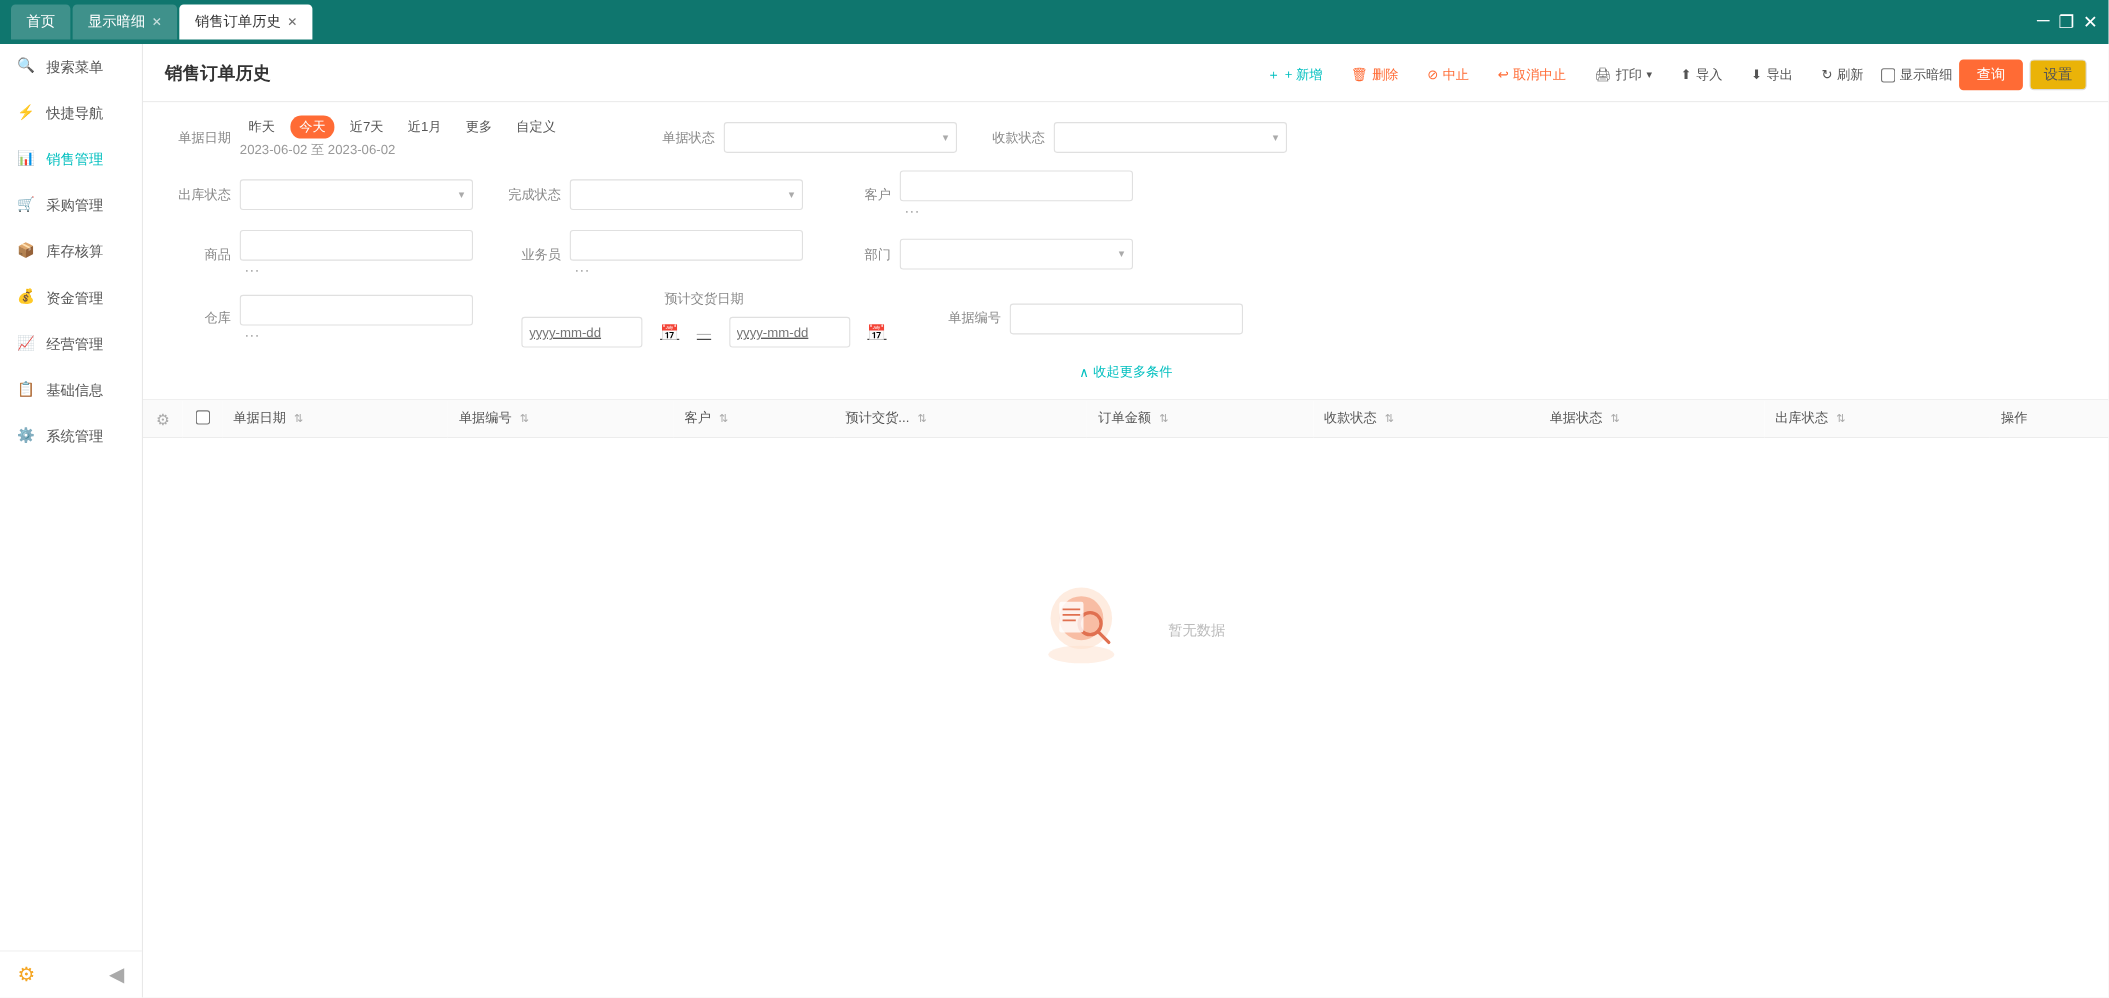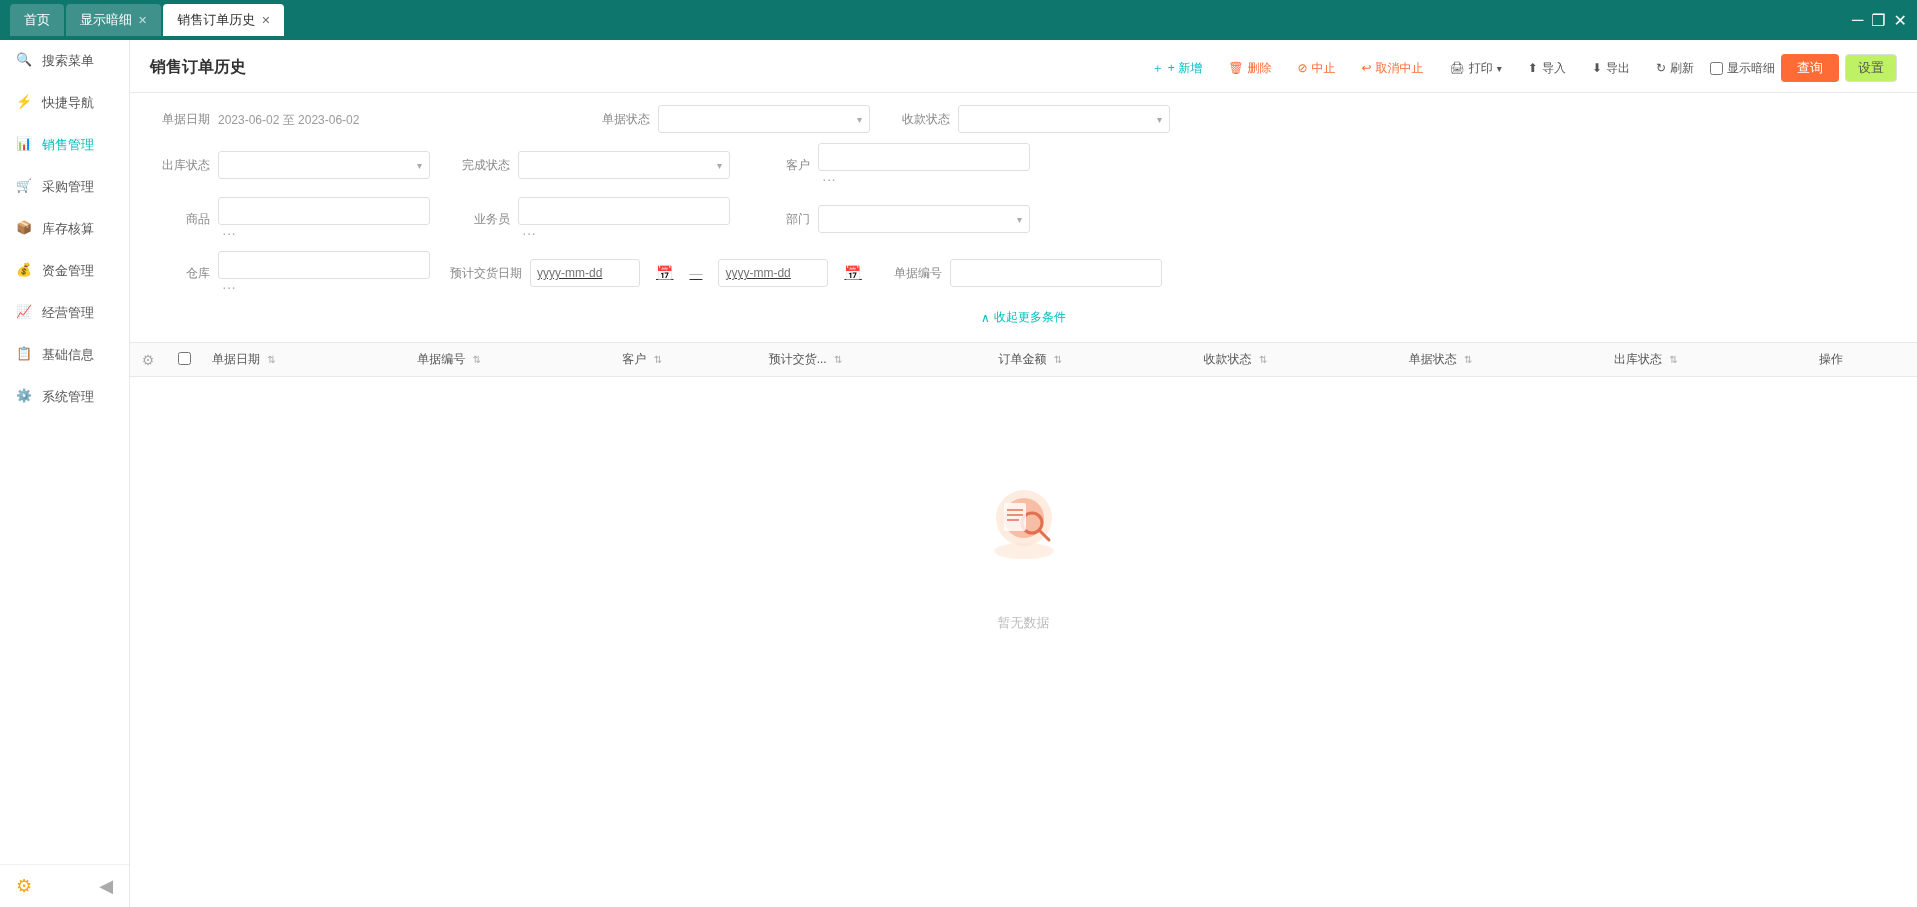--- a/index.html
+++ b/index.html
@@ -30,21 +30,21 @@
     .content { flex: 1; display: flex; flex-direction: column; overflow: hidden; background: #f5f5f5; }
     .content-header { background: #fff; padding: 14px 20px 0; border-bottom: 1px solid #e8e8e8; display: flex; align-items: center; justify-content: space-between; flex-shrink: 0; }
     .page-title { font-size: 16px; font-weight: bold; color: #333; padding-bottom: 12px; }
     .toolbar { display: flex; align-items: center; gap: 6px; padding-bottom: 10px; flex-wrap: wrap; }
     .toolbar-btn { display: flex; align-items: center; gap: 4px; padding: 4px 10px; border: none; background: none; cursor: pointer; color: #555; font-size: 12px; border-radius: 3px; }
     .btn-new { color: #00bfbf; }
     .btn-delete { color: #ff6b35; }
     .btn-stop { color: #ff6b35; }
     .btn-cancel { color: #ff6b35; }
     .btn-primary { background: #ff6b35; color: #fff; border-radius: 4px; padding: 5px 16px; border: none; cursor: pointer; font-size: 13px; }
-    .btn-setting { background: #bef264; color: #555; border: 1px solid #ddd; border-radius: 4px; padding: 4px 12px; cursor: pointer; font-size: 13px; }
+    .btn-setting { background: #eab308; color: #555; border: 1px solid #ddd; border-radius: 4px; padding: 4px 12px; cursor: pointer; font-size: 13px; }
     .checkbox-label { display: flex; align-items: center; gap: 4px; font-size: 12px; color: #555; cursor: pointer; }
     .checkbox-label input { cursor: pointer; }
 
     
     .filter-area { background: #fff; padding: 12px 20px; flex-shrink: 0; border-bottom: 1px solid #e8e8e8; }
     .filter-row { display: flex; align-items: center; gap: 20px; margin-bottom: 10px; flex-wrap: wrap; }
     .filter-item { display: flex; align-items: center; gap: 8px; min-width: 300px; }
     .filter-label { color: #888; font-size: 12px; white-space: nowrap; min-width: 60px; text-align: right; }
     .filter-control { flex: 1; position: relative; }
     .filter-select { width: 100%; border: 1px solid #e0e0e0; border-radius: 3px; padding: 4px 28px 4px 8px; font-size: 12px; appearance: none; background: #fff; cursor: pointer; height: 28px; color: #333; }
@@ -66,21 +66,21 @@
     .table-area { flex: 1; overflow: auto; background: #fff; margin: 0; }
     table { width: 100%; border-collapse: collapse; font-size: 12px; }
     thead th { background: #fafafa; border-bottom: 1px solid #e8e8e8; padding: 8px 10px; text-align: left; white-space: nowrap; color: #555; font-weight: normal; position: sticky; top: 0; }
     thead th .sort-icon { color: #aaa; font-size: 10px; margin-left: 4px; }
     tbody td { padding: 8px 10px; border-bottom: 1px solid #f5f5f5; }
     .th-checkbox { width: 36px; text-align: center; }
     .th-settings { width: 36px; text-align: center; }
     .settings-icon { color: #aaa; cursor: pointer; font-size: 14px; }
 
     
-    .empty-state { display: flex; flex-direction: column; align-items: center; justify-content: center; height: 350px; color: #bbb; font-size: 13px; gap: 29px; }
+    .empty-state { display: flex; flex-direction: row; align-items: center; justify-content: center; height: 350px; color: #bbb; font-size: 13px; gap: 29px; }
     .empty-img { width: 100px; height: 100px; margin-bottom: 12px; }
     .empty-img svg { width: 100%; height: 100%; }
 
     
     .pagination-bar { background: #fff; border-top: 1px solid #e8e8e8; padding: 8px 20px; display: flex; align-items: center; justify-content: flex-end; gap: 8px; flex-shrink: 0; font-size: 12px; color: #555; }
     .page-size-select { border: 1px solid #e0e0e0; border-radius: 3px; padding: 2px 6px; font-size: 12px; height: 26px; }
     .page-btn { border: none; background: none; cursor: pointer; color: #555; font-size: 14px; padding: 2px 6px; }
     .page-btn:disabled { color: #ccc; cursor: default; }
     .page-input { border: 1px solid #e0e0e0; border-radius: 3px; width: 36px; text-align: center; height: 26px; font-size: 12px; }
     .page-label { color: #888; }
@@ -200,20 +200,28 @@
         <button class="btn-setting">设置</button>
       </div>
     </div>
 
     <div class="filter-area">
 
       <div class="filter-row">
         <div class="filter-item" style="min-width:420px;">
           <span class="filter-label">单据日期</span>
           <div class="filter-control">
+            <div class="date-filter">
+              <span class="date-tag">昨天</span>
+              <span class="date-tag active">今天</span>
+              <span class="date-tag">近7天</span>
+              <span class="date-tag">近1月</span>
+              <span class="date-tag">更多</span>
+              <span class="date-tag">自定义</span>
+            </div>
             <div class="date-range">2023-06-02 至 2023-06-02</div>
           </div>
         </div>
         <div class="filter-item" style="min-width:280px;">
           <span class="filter-label">单据状态</span>
           <div class="filter-control" style="position:relative;">
             <select class="filter-select">
               <option value=""></option>
             </select>
             <span class="chevron-down">▾</span>
@@ -285,21 +293,21 @@
       </div>
 
       <div class="filter-row">
         <div class="filter-item" style="min-width:280px;">
           <span class="filter-label">仓库</span>
           <div class="filter-control">
             <input class="filter-input" type="text" style="">
             <span class="filter-dots">···</span>
           </div>
         </div>
-        <div class="filter-item" style="min-width:380px;">
+        <div class="filter-item" style="min-width:380px;flex-direction:column;">
           <span class="filter-label">预计交货日期</span>
           <div class="date-input-group">
             <input class="date-input" type="text" placeholder="yyyy-mm-dd" style="">
             <span class="cal-icon">📅</span>
             <span class="date-sep">—</span>
             <input class="date-input" type="text" placeholder="yyyy-mm-dd" style="">
             <span class="cal-icon">📅</span>
           </div>
         </div>
         <div class="filter-item" style="min-width:280px;">

